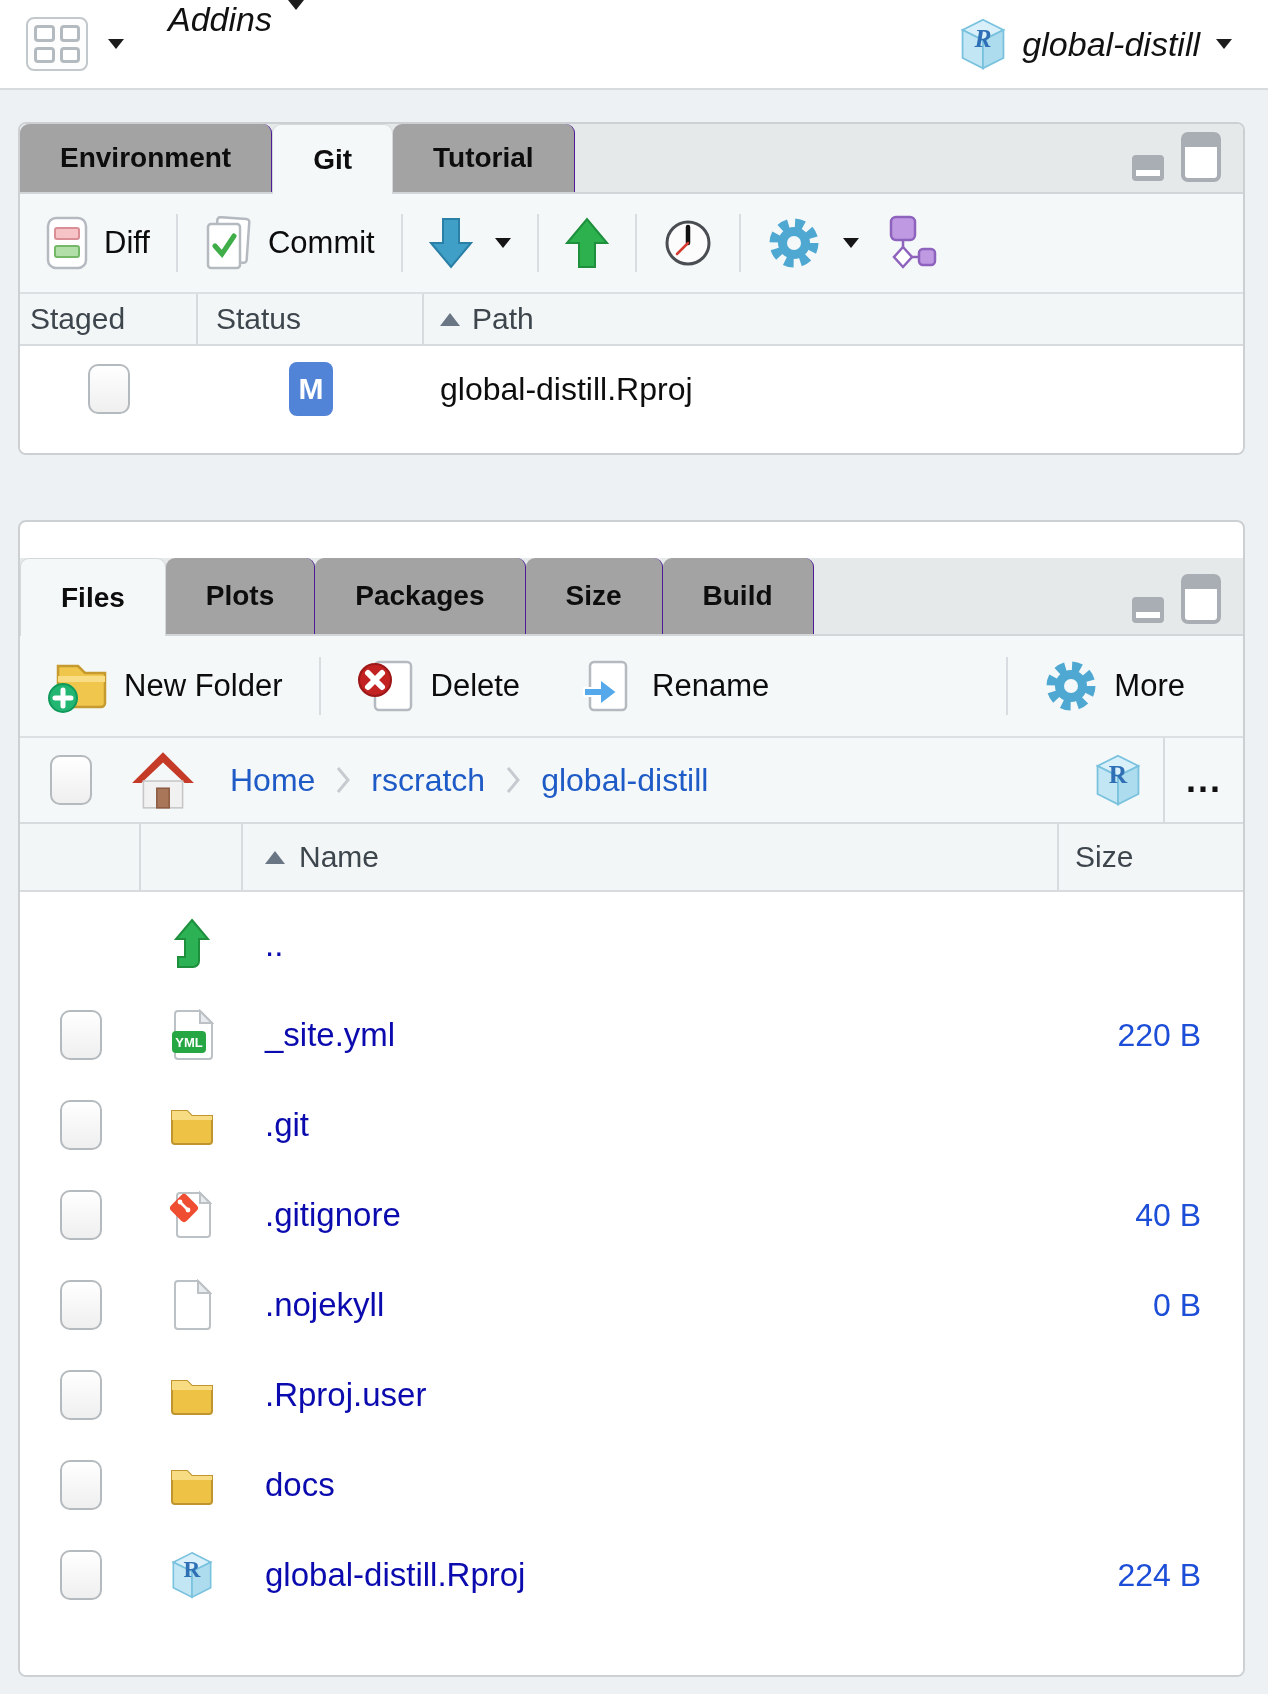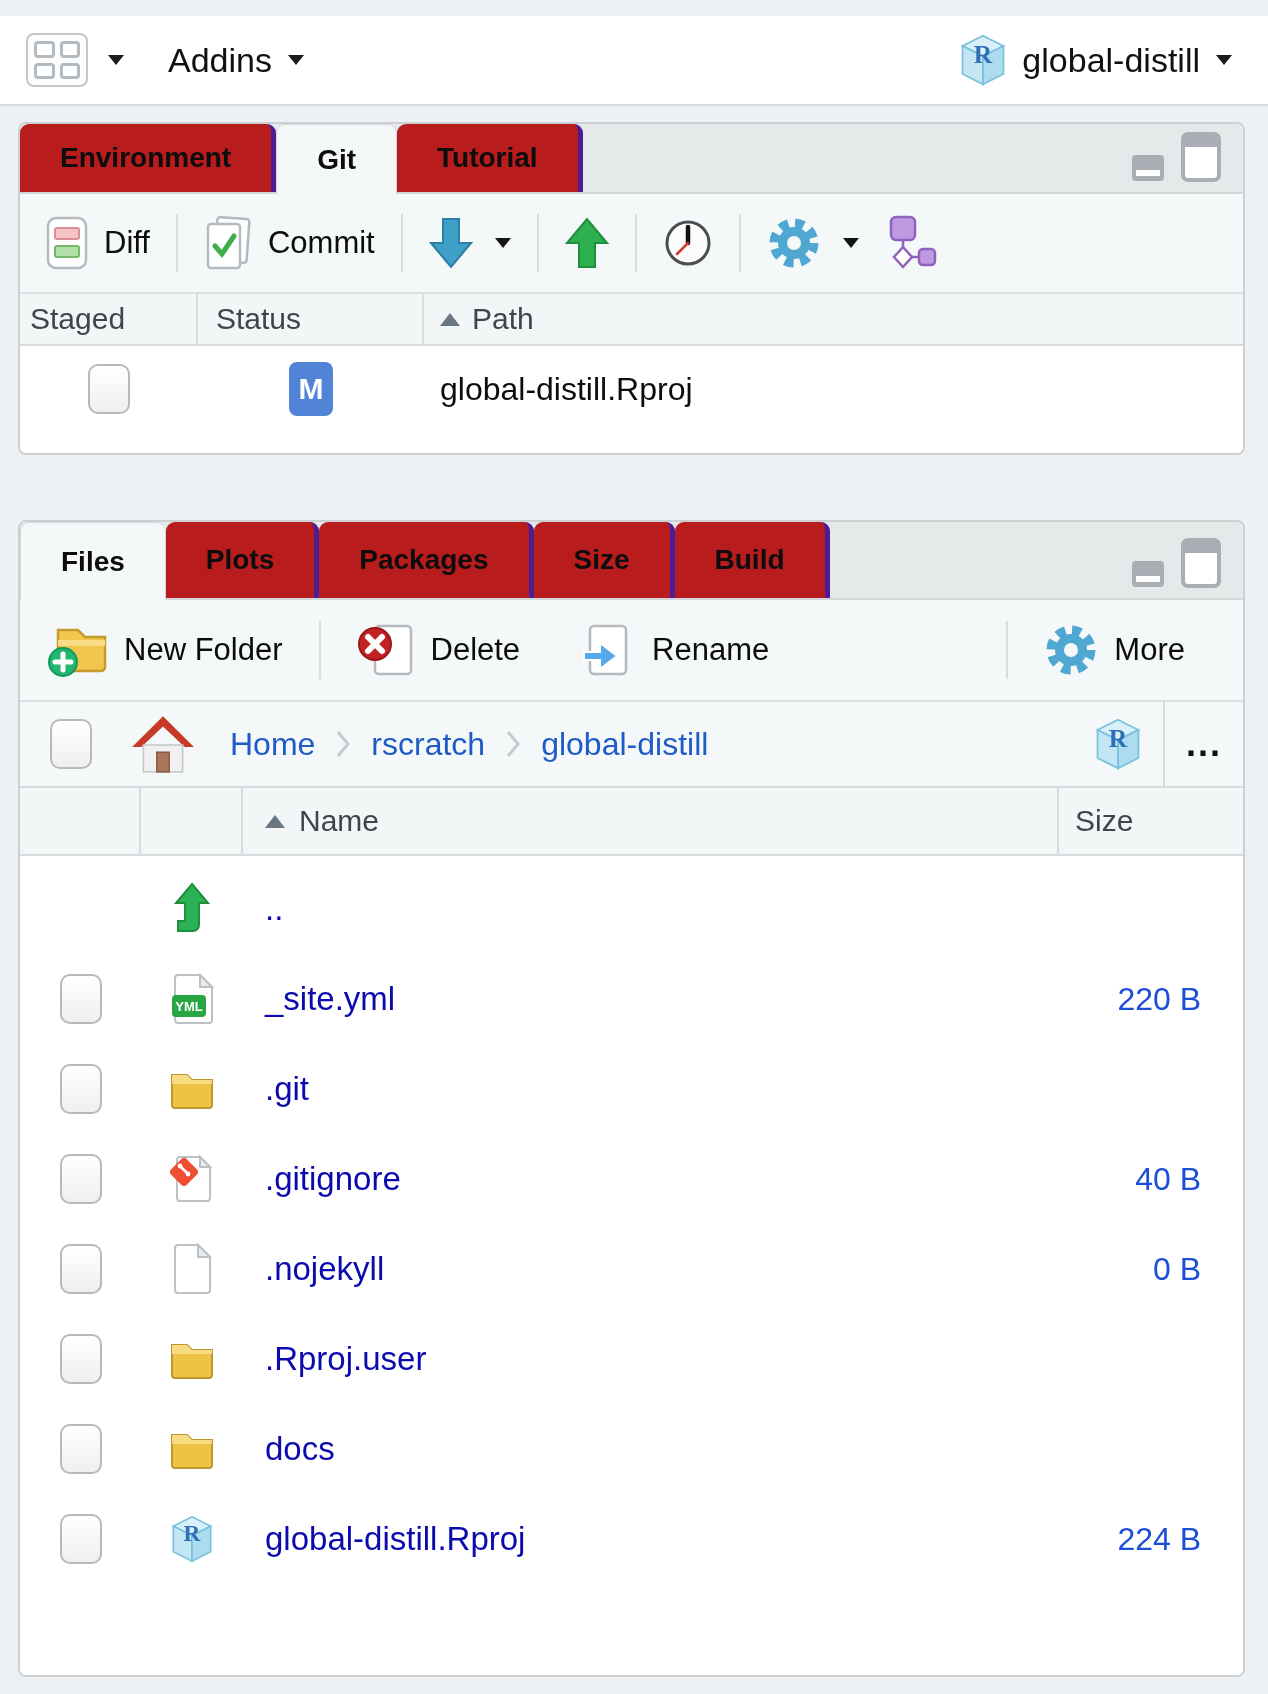--- a/index.html
+++ b/index.html
@@ -1,40 +1,40 @@
 <!DOCTYPE html>
 <html><head>
 <meta charset="utf-8">
 <style>
   * { margin:0; padding:0; box-sizing:border-box; }
   html,body { width:1268px; height:1694px; background:#eef1f3; font-family:"Liberation Sans",sans-serif; overflow:hidden; }
 
   
-  .topbar { position:absolute; left:0; top:16px; width:1268px; height:90px; background:#ffffff;
-            border-bottom:2px solid #d8dbdd; display:flex; align-items:center; padding:0 36px 0 26px; }
+  .topbar { position:absolute; left:0; top:0; width:1268px; height:90px; background:#ffffff;
+            border-bottom:2px solid #d8dbdd; display:flex; padding:0 36px 0 26px;font-style:italic; }
   .layout-btn { display:flex; align-items:center; gap:20px; }
   .grid-icon { width:62px; height:54px; border:2px solid #c3c8cc; border-radius:8px; background:#fdfdfd;
                display:grid; grid-template-columns:1fr 1fr; grid-template-rows:1fr 1fr; gap:5px; padding:6px; }
   .grid-icon span { border:3px solid #b4bbc0; border-radius:4px; background:#fff; }
   .caret { width:0; height:0; border-left:8px solid transparent; border-right:8px solid transparent;
            border-top:10px solid #1c1c1c; display:inline-block; }
   .topbar-label { font-size:34px; color:#111; margin:0 16px 0 44px; }
   .proj-btn { margin-left:auto; display:flex; align-items:center; gap:16px; }
   .proj-label { font-size:34px; color:#111; }
 
   
   .pane { position:absolute; left:18px; width:1227px; background:#fff;
           border:2px solid #ccd0d3; border-radius:8px; display:flex; flex-direction:column; overflow:hidden; }
   .pane-git   { top:122px;  height:333px; }
   .pane-files { top:520px;  height:1157px; }
 
   .tabbar { background:#e6e9ea; display:flex; align-items:stretch; border-bottom:2px solid #d2d6d9; flex:0 0 auto; }
-  .tabbar-git { height:70px; } .tabbar-files { height:78px; }
+  .tabbar-git { height:70px; } .tabbar-files { height:78px;margin-top:36px; }
   .tab { display:flex; align-items:center; padding:0 40px; font-size:28px; font-weight:bold; color:#0d0d0d;
-         background:#b91c1c; border-right:5px solid #4c1d95; border-radius:9px 9px 0 0; cursor:default; }
+         background:#a3a3a3; border-right:1px solid #4c1d95; border-radius:9px 9px 0 0; cursor:default; }
   .tab.active { background:#f5f8f9; border:1px solid #d4d8da; border-bottom:none; margin-bottom:-2px; position:relative; z-index:2; }
   .winbtns { margin-left:auto; display:flex; align-items:flex-end; gap:16px; padding:0 22px 10px 0; }
 
   
   .ptoolbar { background:#f5f8f9; display:flex; align-items:center; border-bottom:2px solid #dde0e2; flex:0 0 auto; }
   .ptoolbar-git { height:100px; padding:0 16px; } .ptoolbar-files { height:102px; padding:0 18px; }
   .tbtn { display:flex; align-items:center; gap:16px; font-size:31px; color:#0c0c0c; padding:0 10px; cursor:default; }
   .tsep { width:2px; height:58px; background:#d9dce0; margin:0 16px; flex:0 0 auto; }
   .tcaret { width:0; height:0; border-left:8px solid transparent; border-right:8px solid transparent;
             border-top:10px solid #151515; margin-left:6px; }

